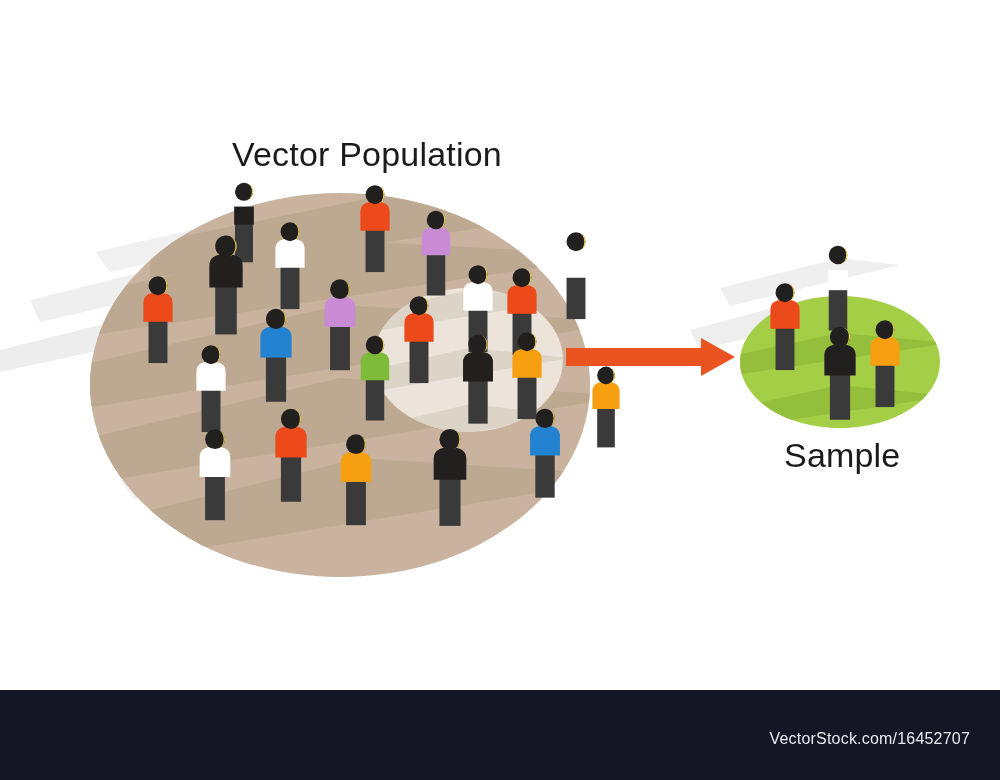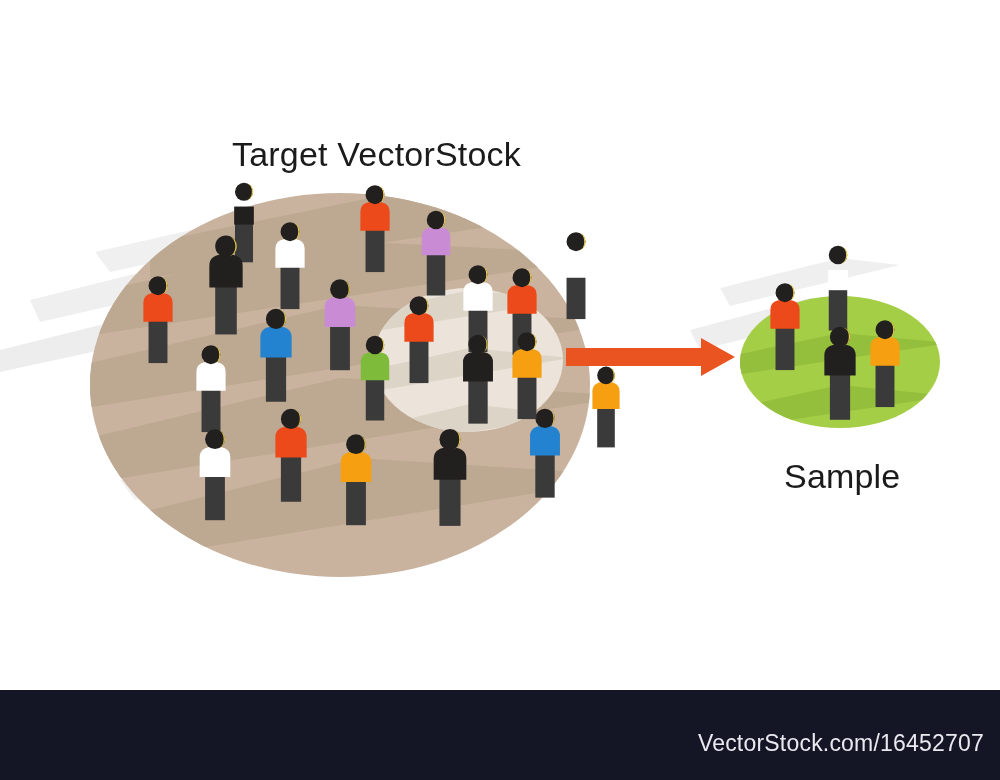--- a/index.html
+++ b/index.html
@@ -46,37 +46,37 @@
     font-size: 37px;
     letter-spacing: -0.5px;
     line-height: 1;
     white-space: nowrap;
   }
   .wm-logo .light { font-weight: 300; }
   .wm-logo .bold  { font-weight: 700; }
   .wm-logo .reg   { font-size: 16px; vertical-align: super; font-weight: 400; }
   .wm-url {
     position: absolute;
-    right: 16px;
+    right: 30px;
     top: 730px;
     color: #e9eaf0;
-    font-size: 23px;
+    font-size: 16px;
     letter-spacing: 0.2px;
     white-space: nowrap;
   }
   .label-text {
     position: absolute;
     color: #1b1b1b;
     font-size: 34px;
     font-weight: 400;
     white-space: nowrap;
     letter-spacing: 0.2px;
   }
   #label-population { left: 232px; top: 135px; }
-  #label-sample     { left: 784px; top: 457px; }
+  #label-sample     { left: 784px; top: 436px; }
 </style>
 </head>
 <body>
 
 <div id="stage">
 
   <div id="artboard">
     <svg width="1000" height="690" viewBox="0 0 1000 690">
 
       <defs>
@@ -368,21 +368,21 @@
               <circle cx="0" cy="0" r="11" fill="#221f1f"></circle>
               <path d="M 3 -10.6 A 11 11 0 0 1 3 10.6 A 9 11 0 0 0 3 -10.6 Z" fill="#e8c84a"></path>
             </g>
           </g>
         </g>
       </g>
 
     </svg>
   </div>
 
-  <div class="label-text" id="label-population">Target VectorStock</div>
+  <div class="label-text" id="label-population">Vector Population</div>
 
   <div class="label-text" id="label-sample">Sample</div>
 
   <div id="footer"></div>
 
 
   <div class="wm-url">VectorStock.com/16452707</div>
 
 </div>
 

